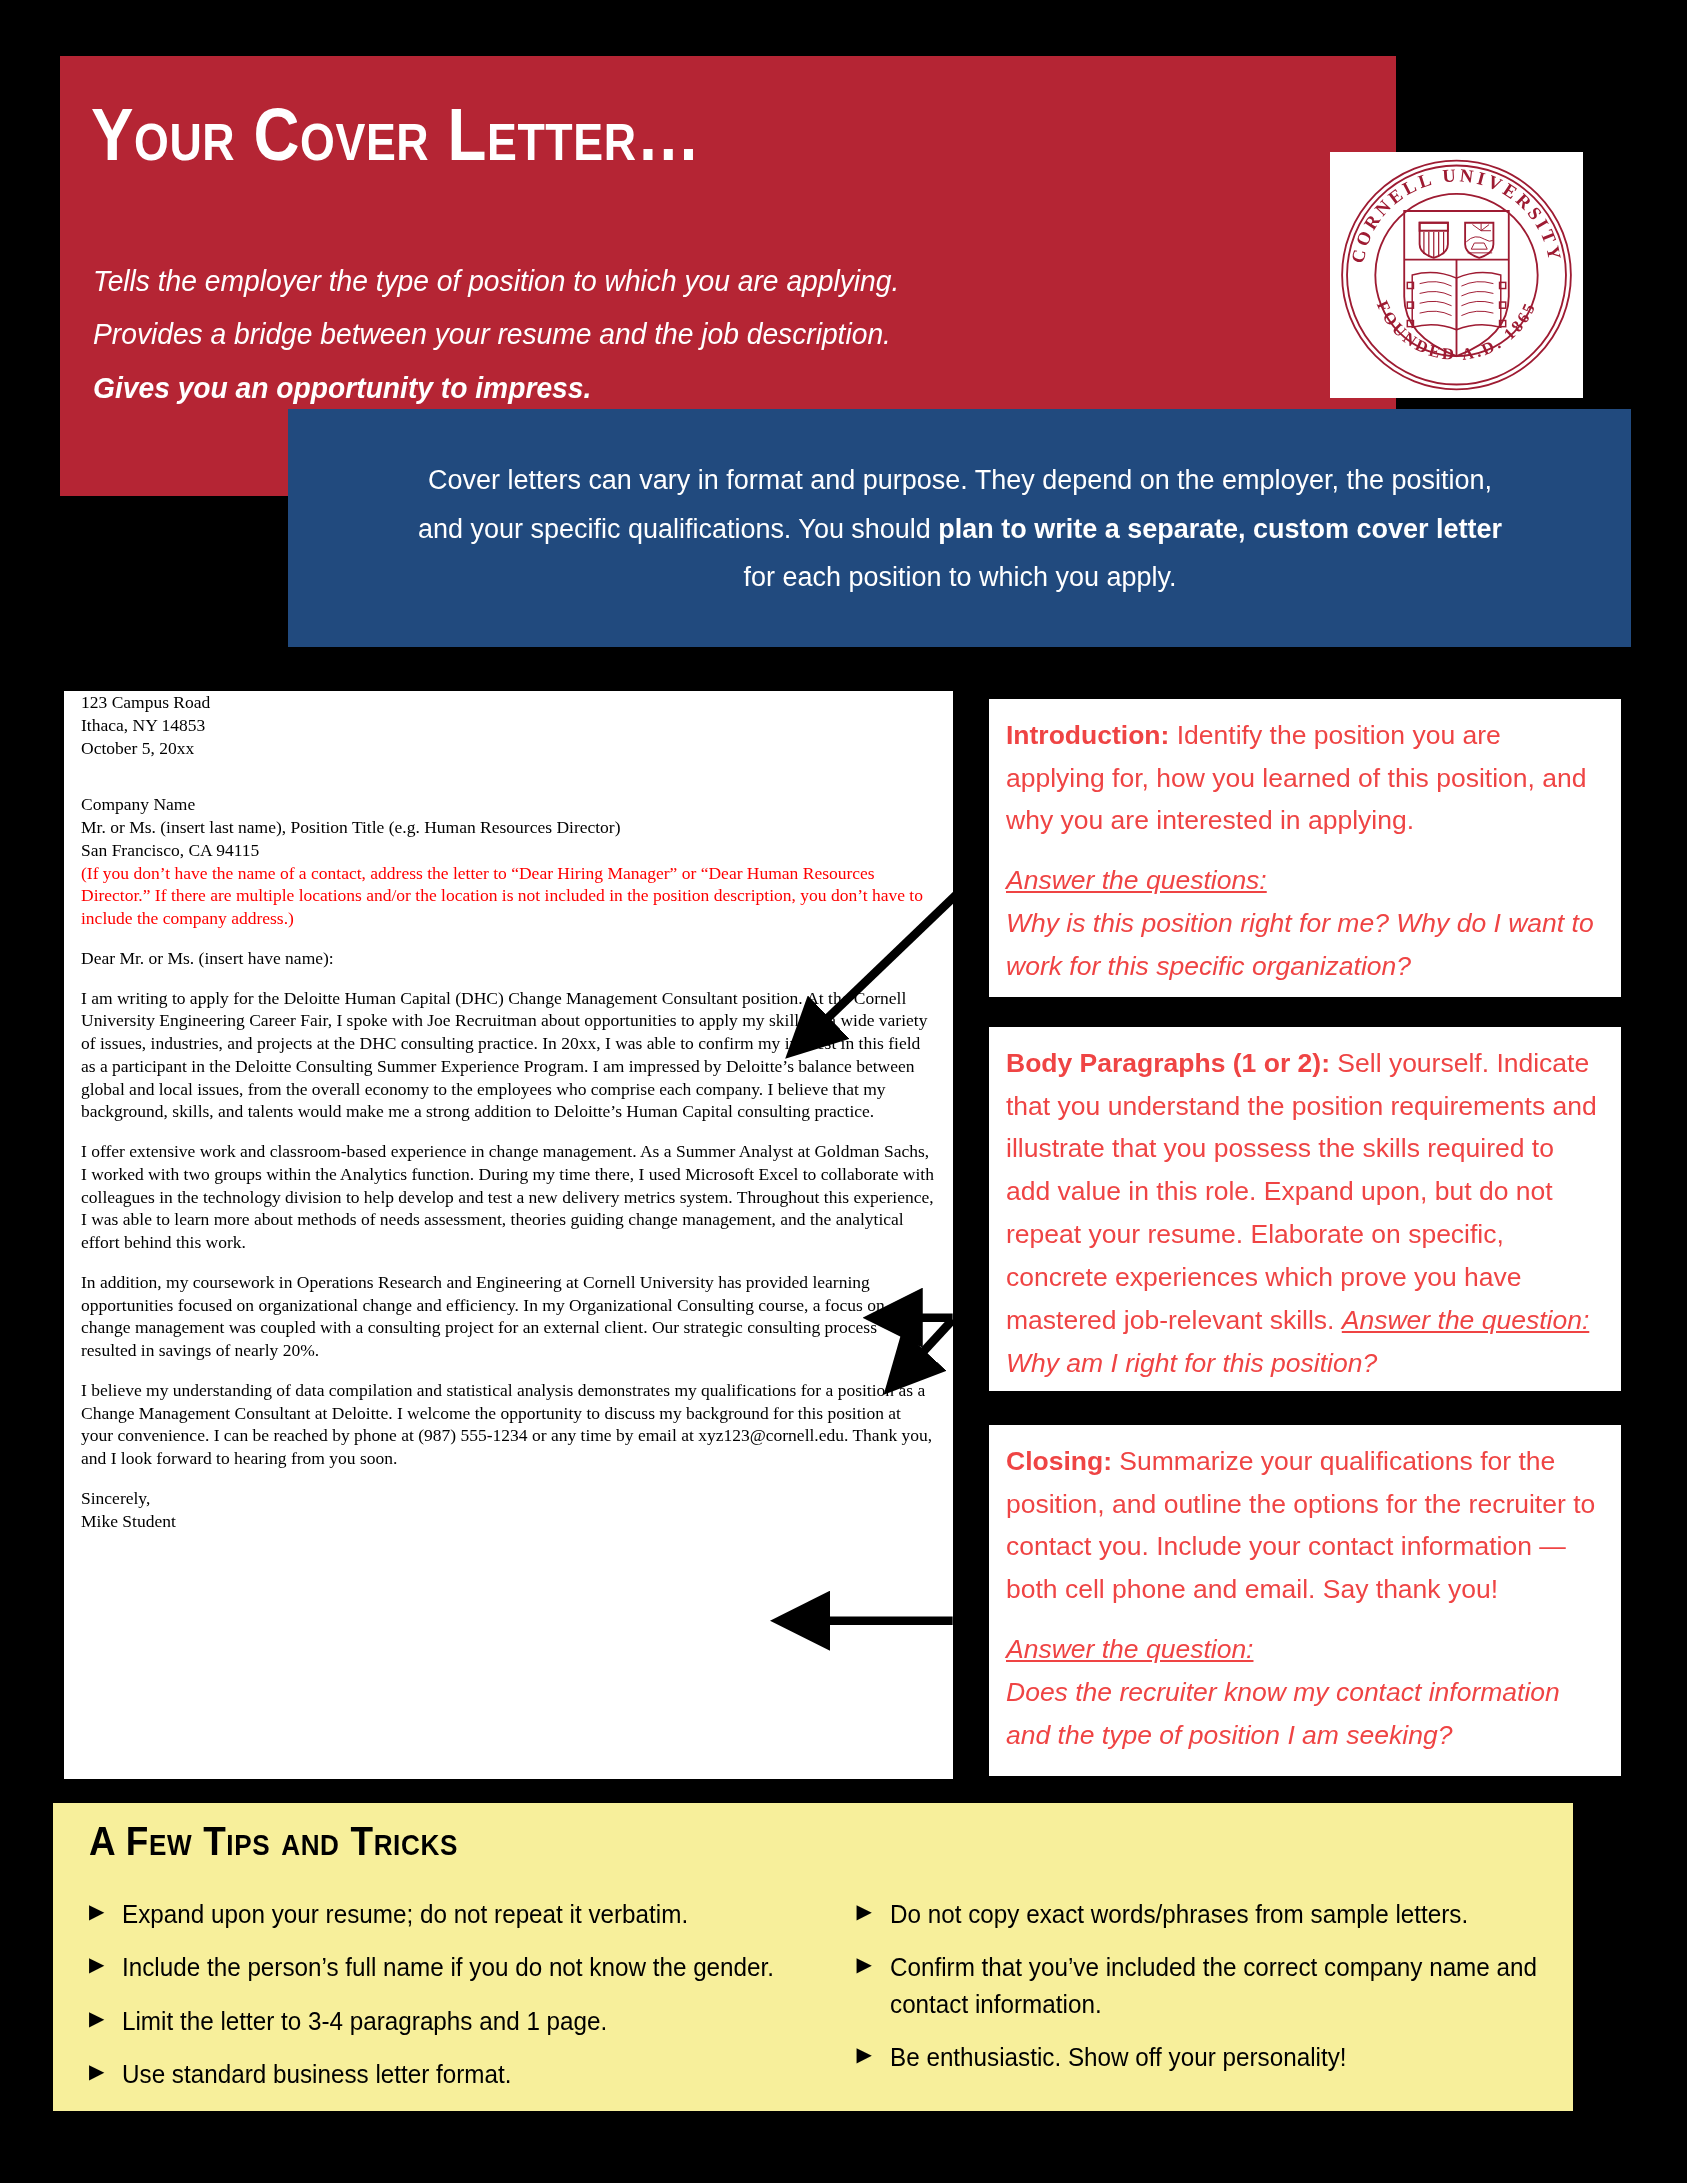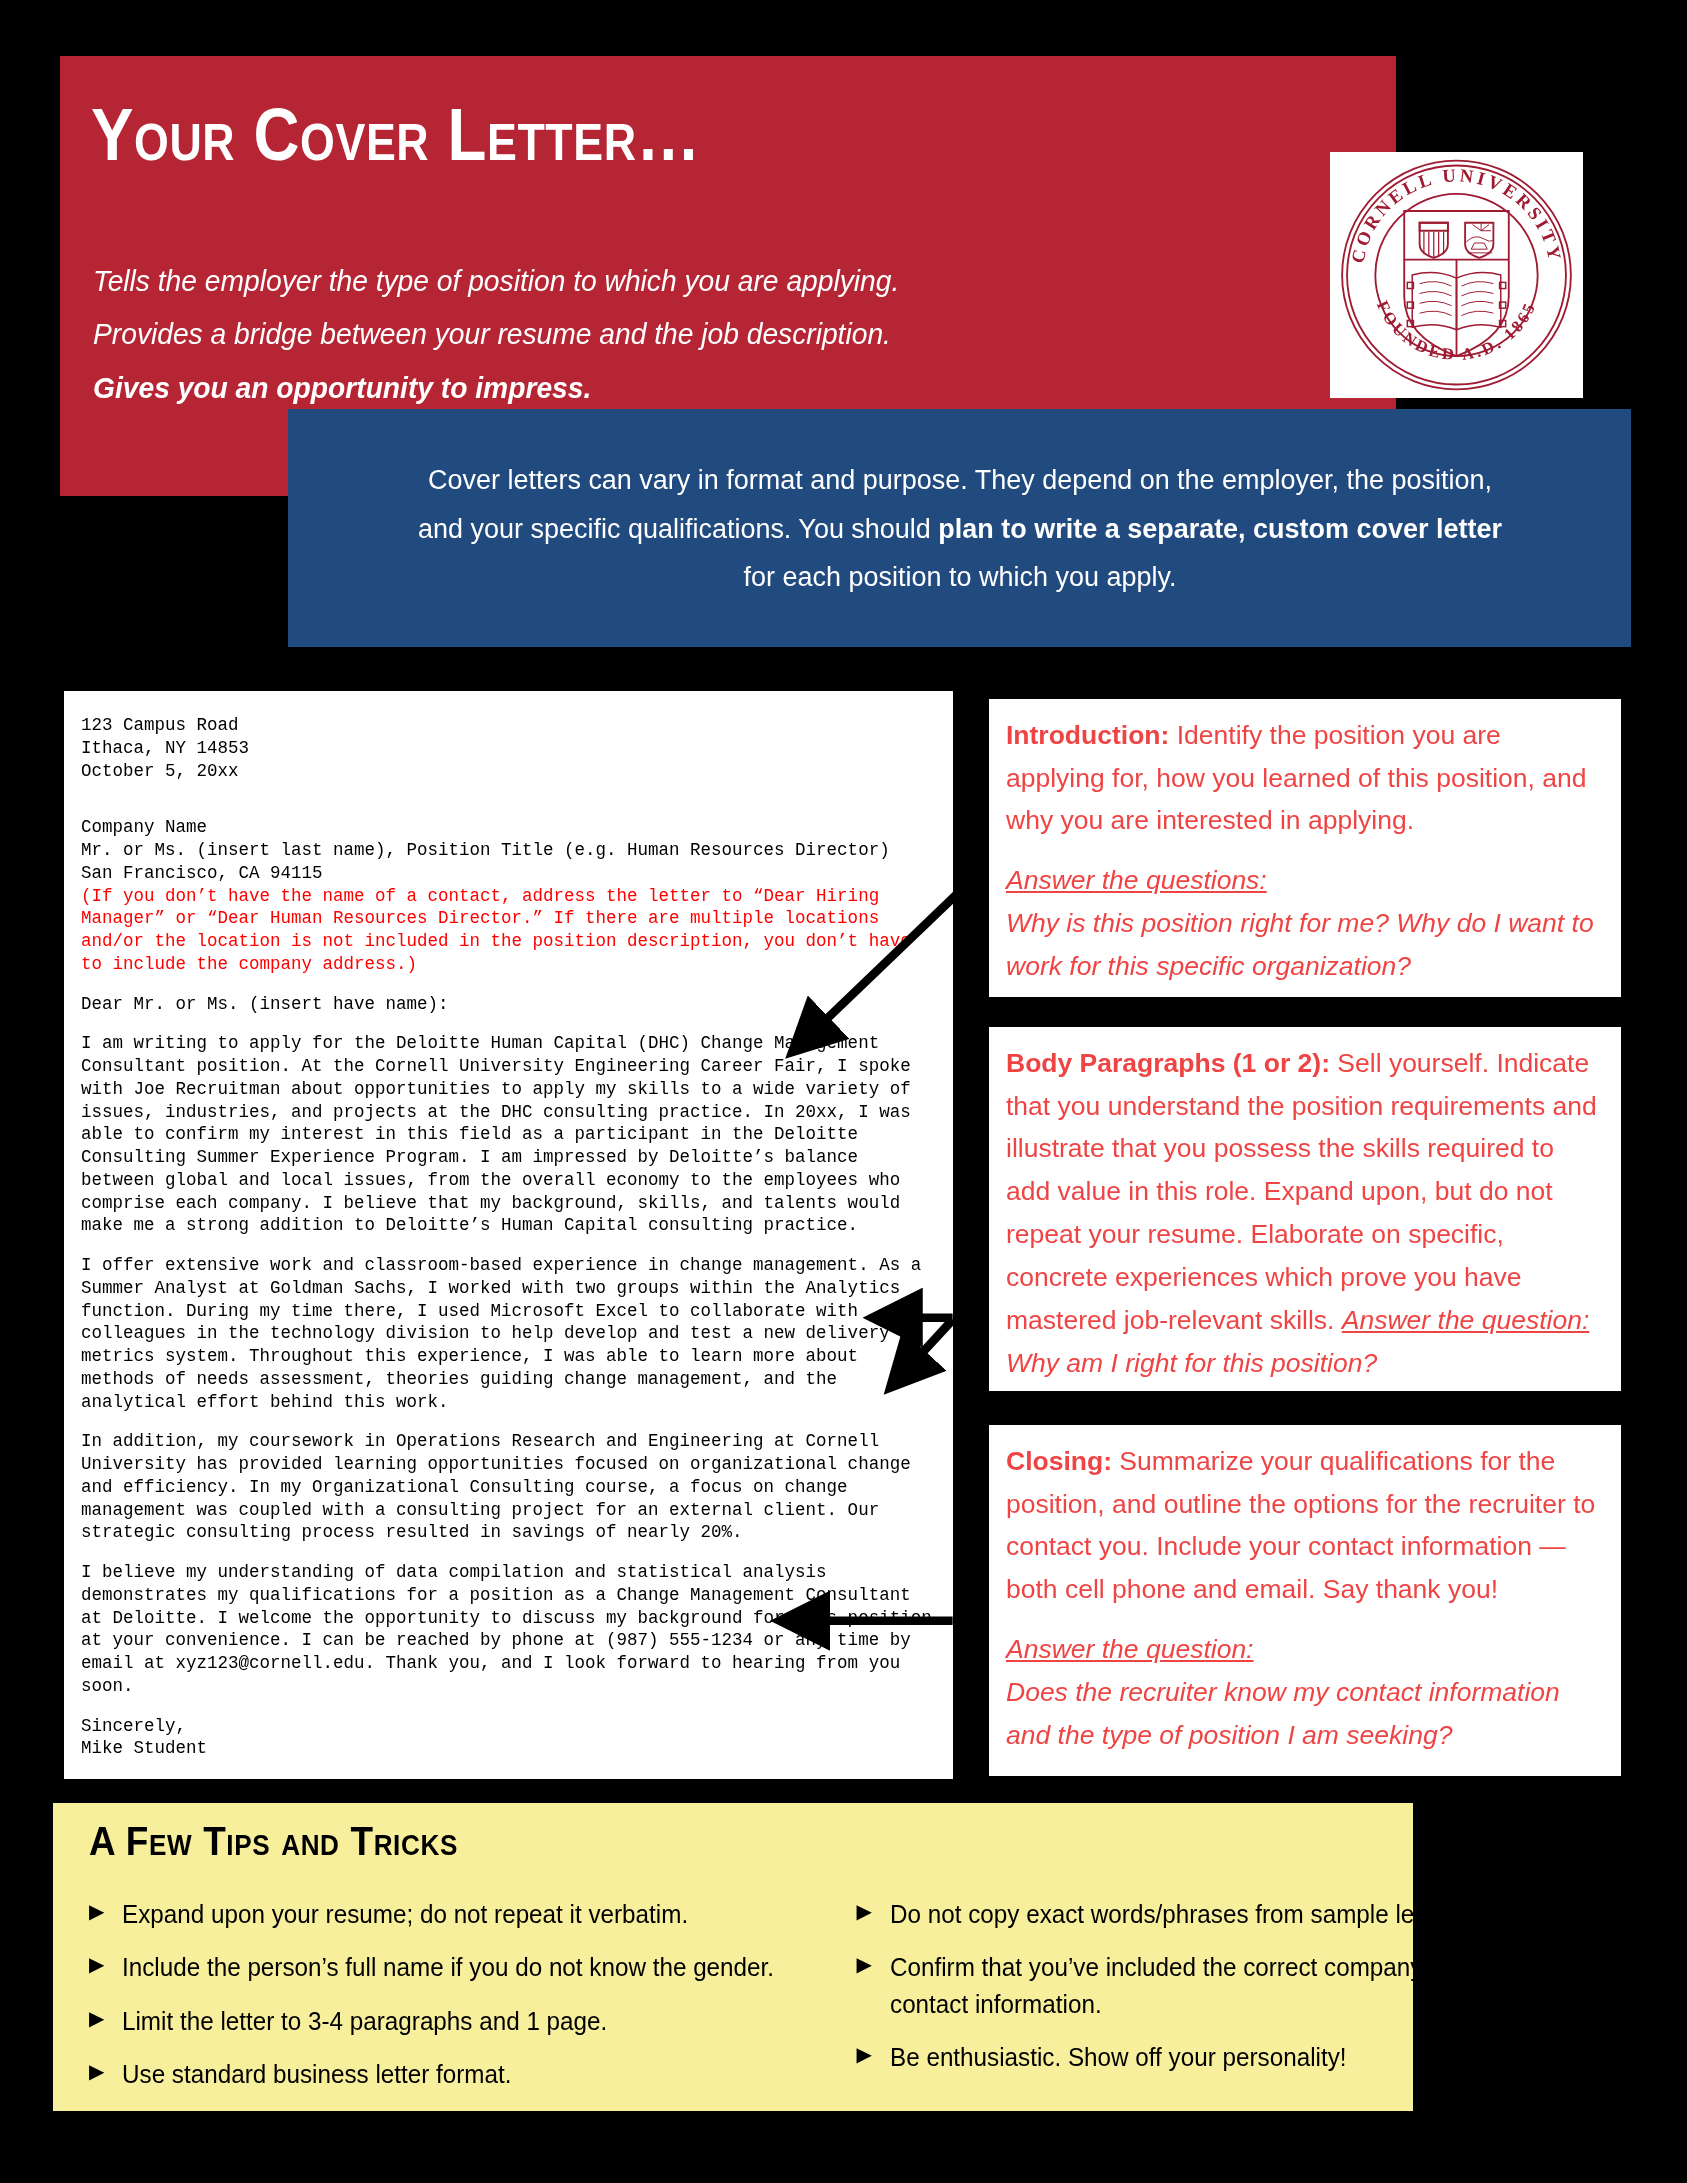--- a/index.html
+++ b/index.html
@@ -30,22 +30,22 @@
             background:#214a7e;color:#fff;
             display:flex;align-items:center;justify-content:center;}
   .blue-txt{width:1164px;text-align:center;font-size:28.4px;line-height:1.72;
             font-family:"Liberation Sans Narrow","Liberation Sans",sans-serif;
             transform:scaleX(.95);}
   .blue-txt b{font-weight:bold;}
 
   
   .letter{position:absolute;left:64px;top:691px;width:889px;height:1088px;
           background:#fff;color:#000;
-          font-family:Liberation Mono, monospace;
-          font-size:17.5px;line-height:1.30;padding:23px 17px 0 17px;
+          font-family:Liberation Serif, serif;
+          font-size:17.5px;line-height:1.30;padding:0 17px 0 17px;
           box-sizing:border-box;}
   .letter p{margin:0 0 17px 0;}
   .letter .tight{margin:0;}
   .letter .red{color:#ff0000;}
   .gap{height:17px;}
 
   
   .note{position:absolute;left:986px;background:#fff;color:#ef4444;
         border:3.3px solid #000;box-sizing:border-box;
         font-family:"Liberation Sans Narrow","Liberation Sans",sans-serif;
@@ -57,21 +57,21 @@
   .note .sp{height:17px;}
   #note-intro{top:696px;width:638px;height:304px;}
   #note-body {top:1024px;width:638px;height:370px;}
   #note-close{top:1422px;width:638px;height:357px;}
 
   
   .arrows{position:absolute;left:0;top:0;width:1687px;height:2183px;
           pointer-events:none;}
 
   
-  .tips{position:absolute;left:53px;top:1803px;width:1360px;height:308px;
+  .tips{position:absolute;left:53px;top:1803px;width:1520px;height:308px;
         background:#f7ef9b;color:#000;}
   .tips-title{position:absolute;left:36px;top:14.6px;font-size:41px;
               font-weight:bold;font-variant:small-caps;letter-spacing:0.7px;
               font-family:"Liberation Sans Narrow","Liberation Sans",sans-serif;
               transform:scaleX(.9);transform-origin:left top;white-space:nowrap;}
   .tips-cols{position:absolute;left:36px;top:93px;width:1515px;
              display:flex;gap:26.5px;}
   .tcol{width:741px;}
   .tip{display:flex;gap:17px;margin-bottom:17px;
        font-size:25px;line-height:1.45;

